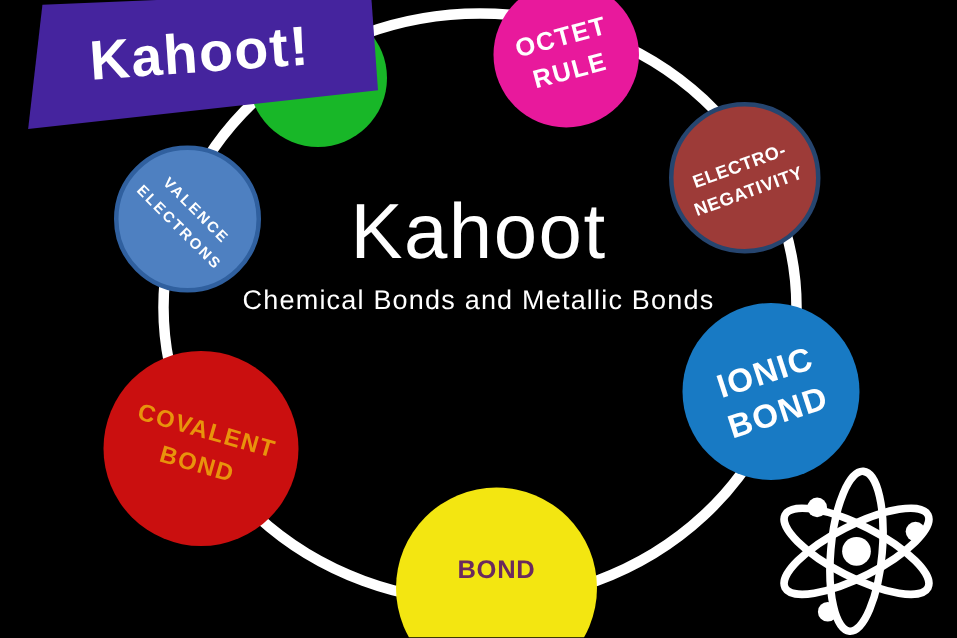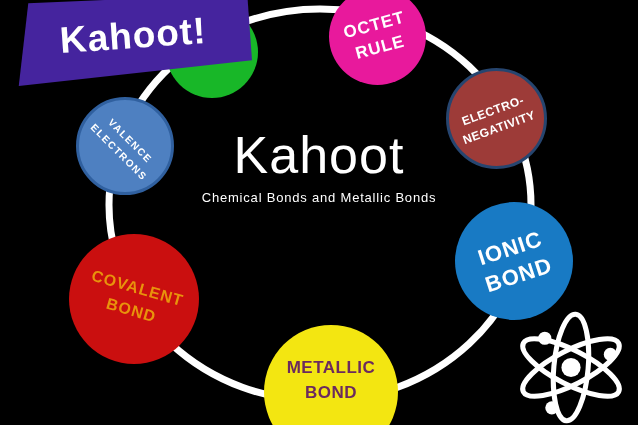--- a/index.html
+++ b/index.html
@@ -45,21 +45,21 @@
   .covalent .label { transform:rotate(16deg); font-size:16px; letter-spacing:1px; line-height:1.45; }
 
   .metallic     { left:264px; top:325px; width:134px; height:134px; }
   .metallic .label { transform:translateY(-12px); font-size:17px; letter-spacing:0.5px; line-height:1.5; }
 
   .title-block { position:absolute; left:0; right:0; top:126px; z-index:5; text-align:center; color:#fff; }
   .title-block h1 {
     margin:0; font-size:52px; font-weight:400; letter-spacing:1px; line-height:1.15;
   }
   .title-block p {
-    margin:4px 0 0 0; font-size:13px; font-weight:400; letter-spacing:0.8px;
+    margin:4px 0 0 0; font-size:18px; font-weight:400; letter-spacing:0.8px;
   }
 
   .atom { position:absolute; left:510px; top:310px; z-index:4; }
 </style>
 </head>
 <body>
 
 <div class="slide">
 
   <svg class="ring" width="638" height="425" viewBox="0 0 638 425" aria-hidden="true">
@@ -102,21 +102,20 @@
 
   <div class="bubble covalent" style="background-color: rgb(202, 15, 15);">
     <div class="label" style="color: rgb(232, 147, 12);">
       <span class="line">COVALENT</span>
       <span class="line">BOND</span>
     </div>
   </div>
 
   <div class="bubble metallic" style="background-color: rgb(243, 230, 17);">
     <div class="label" style="color: rgb(107, 42, 94);">
-      <span class="line">METALLIC</span>
       <span class="line">BOND</span>
     </div>
   </div>
 
   <div class="title-block">
     <h1>Kahoot</h1>
     <p>Chemical Bonds and Metallic Bonds</p>
   </div>
 
   <svg class="atom" width="122" height="114" viewBox="0 0 120 113" aria-hidden="true">

